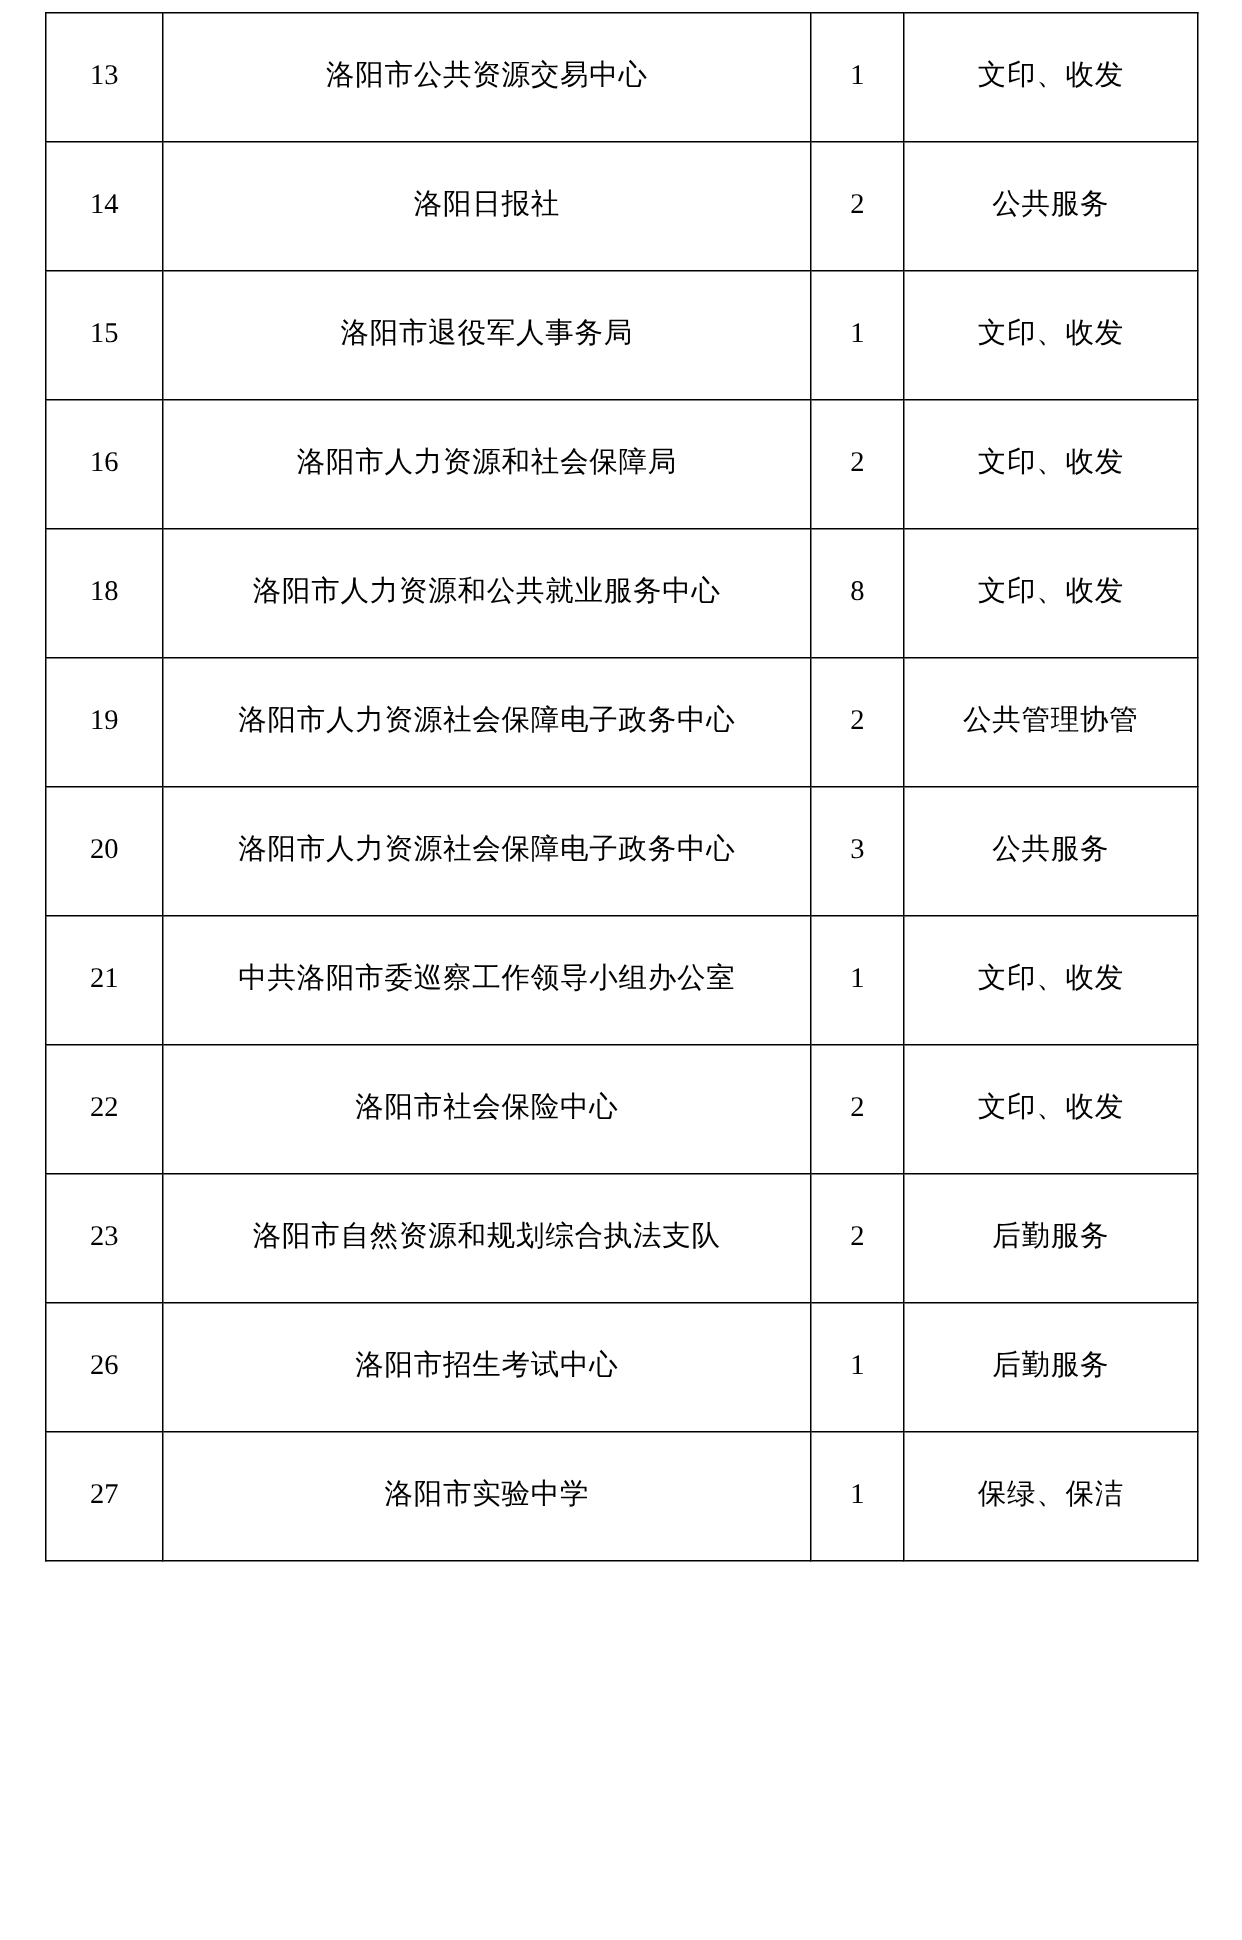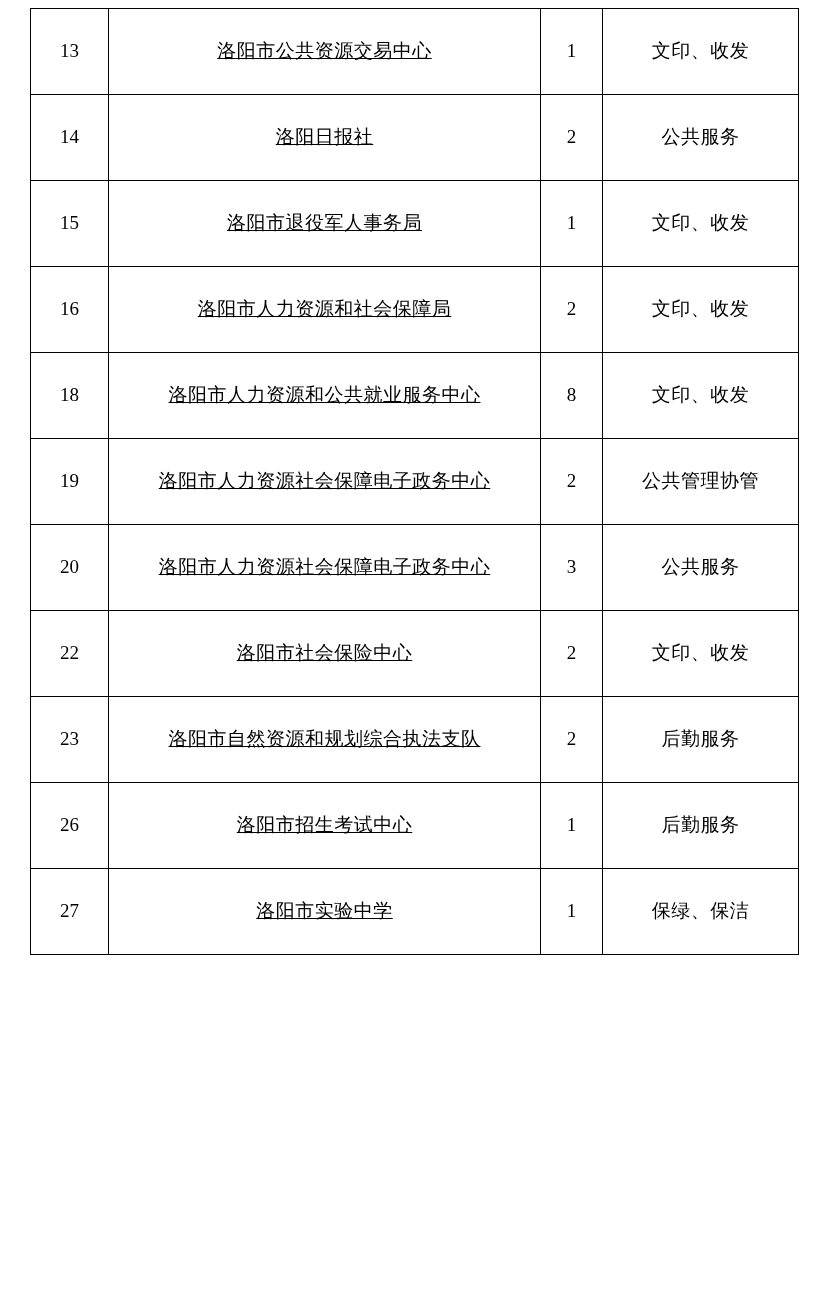--- a/index.html
+++ b/index.html
@@ -35,21 +35,21 @@
     line-height: 1.3;
     padding: 0 4px;
     font-family: "Liberation Serif", "DejaVu Serif", serif;
   }
   col.c-index { width: 78px; }
   col.c-unit  { width: 432px; }
   col.c-count { width: 62px; }
   col.c-job   { width: 196px; }
 
   td.cell-index { font-size: 19px; }
-  td.cell-unit  { font-size: 20px; letter-spacing: 0.5px; text-decoration: underline; }
+  td.cell-unit  { font-size: 20px; letter-spacing: 0.5px; }
   td.cell-count { font-size: 19px; }
   td.cell-job   { font-size: 20px; letter-spacing: 0.5px; }
 </style>
 </head>
 <body>
 
 <div class="page">
   <table class="doc-table">
     <colgroup>
       <col class="c-index">
@@ -94,20 +94,26 @@
         <td class="cell-count">2</td>
         <td class="cell-job">公共管理协管</td>
       </tr>
       <tr>
         <td class="cell-index">20</td>
         <td class="cell-unit">洛阳市人力资源社会保障电子政务中心</td>
         <td class="cell-count">3</td>
         <td class="cell-job">公共服务</td>
       </tr>
       <tr>
+        <td class="cell-index">21</td>
+        <td class="cell-unit">中共洛阳市委巡察工作领导小组办公室</td>
+        <td class="cell-count">1</td>
+        <td class="cell-job">文印、收发</td>
+      </tr>
+      <tr>
         <td class="cell-index">22</td>
         <td class="cell-unit">洛阳市社会保险中心</td>
         <td class="cell-count">2</td>
         <td class="cell-job">文印、收发</td>
       </tr>
       <tr>
         <td class="cell-index">23</td>
         <td class="cell-unit">洛阳市自然资源和规划综合执法支队</td>
         <td class="cell-count">2</td>
         <td class="cell-job">后勤服务</td>

